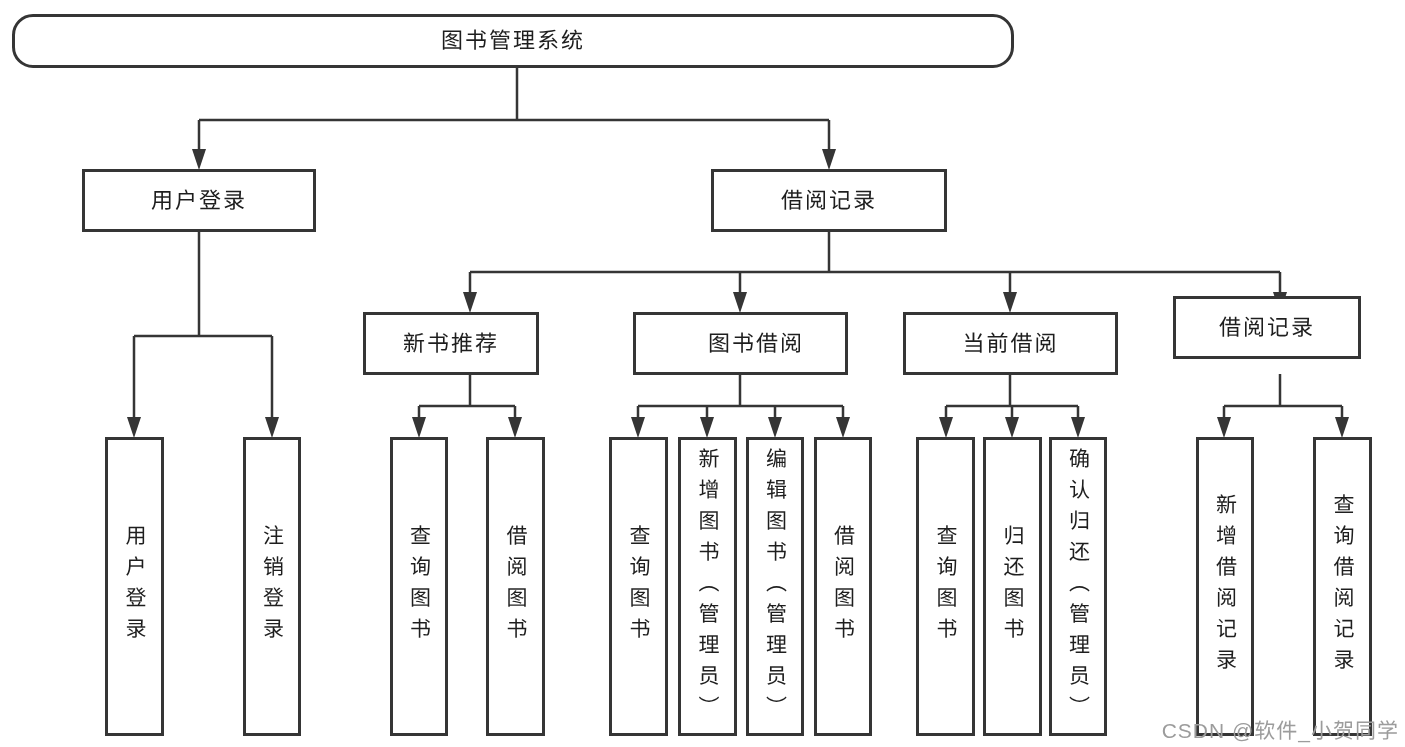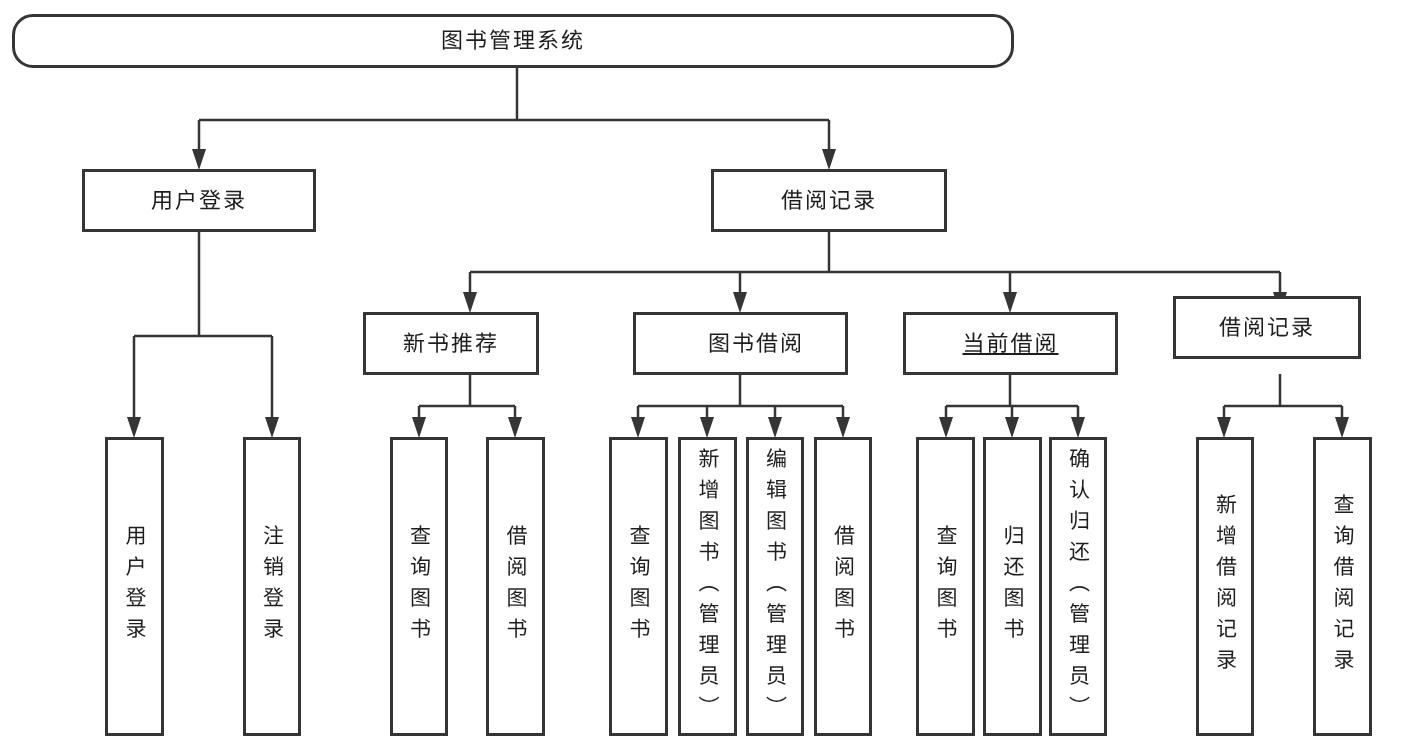--- a/index.html
+++ b/index.html
@@ -82,29 +82,30 @@
       <path d="M 1280 374 V 406 M 1224 406 H 1342 M 1224 406 V 428 M 1342 406 V 428" fill="none" stroke="#353535" stroke-width="2.5"></path>
       <polygon points="1217,417 1231,417 1224,438" fill="#353535"></polygon>
       <polygon points="1335,417 1349,417 1342,438" fill="#353535"></polygon>
     </svg>
   <div id="boxes">
       <div class="box root" style="left: 12px; top: 14px; width: 1002px; height: 54px; border-radius: 21px;">图书管理系统</div>
       <div class="box" style="left: 82px; top: 169px; width: 234px; height: 63px;">用户登录</div>
       <div class="box" style="left: 711px; top: 169px; width: 236px; height: 63px;">借阅记录</div>
       <div class="box" style="left: 363px; top: 312px; width: 176px; height: 63px;">新书推荐</div>
       <div class="box" style="left: 633px; top: 312px; width: 215px; height: 63px; padding-left: 31px;">图书借阅</div>
-      <div class="box" style="left: 903px; top: 312px; width: 215px; height: 63px; text-decoration: underline;">当前借阅</div>
+      <div class="box" style="left: 903px; top: 312px; width: 215px; height: 63px;">当前借阅</div>
       <div class="box" style="left: 1173px; top: 296px; width: 188px; height: 63px;">借阅记录</div>
       <div class="box vertical" style="left: 105px; top: 437px; width: 59px; height: 299px;">用户登录</div>
       <div class="box vertical" style="left: 243px; top: 437px; width: 58px; height: 299px;">注销登录</div>
       <div class="box vertical" style="left: 390px; top: 437px; width: 58px; height: 299px;">查询图书</div>
       <div class="box vertical" style="left: 486px; top: 437px; width: 59px; height: 299px;">借阅图书</div>
       <div class="box vertical" style="left: 609px; top: 437px; width: 59px; height: 299px;">查询图书</div>
       <div class="box vertical" style="left: 678px; top: 437px; width: 59px; height: 299px;">新增图书（管理员）</div>
       <div class="box vertical" style="left: 746px; top: 437px; width: 58px; height: 299px;">编辑图书（管理员）</div>
       <div class="box vertical" style="left: 814px; top: 437px; width: 58px; height: 299px;">借阅图书</div>
       <div class="box vertical" style="left: 916px; top: 437px; width: 59px; height: 299px;">查询图书</div>
       <div class="box vertical" style="left: 983px; top: 437px; width: 59px; height: 299px;">归还图书</div>
       <div class="box vertical" style="left: 1049px; top: 437px; width: 58px; height: 299px;">确认归还（管理员）</div>
       <div class="box vertical" style="left: 1196px; top: 437px; width: 58px; height: 299px;">新增借阅记录</div>
       <div class="box vertical" style="left: 1313px; top: 437px; width: 59px; height: 299px;">查询借阅记录</div>
     </div>
+  <div class="watermark">CSDN @软件_小贺同学</div>
 </div>
 
 </body></html>

